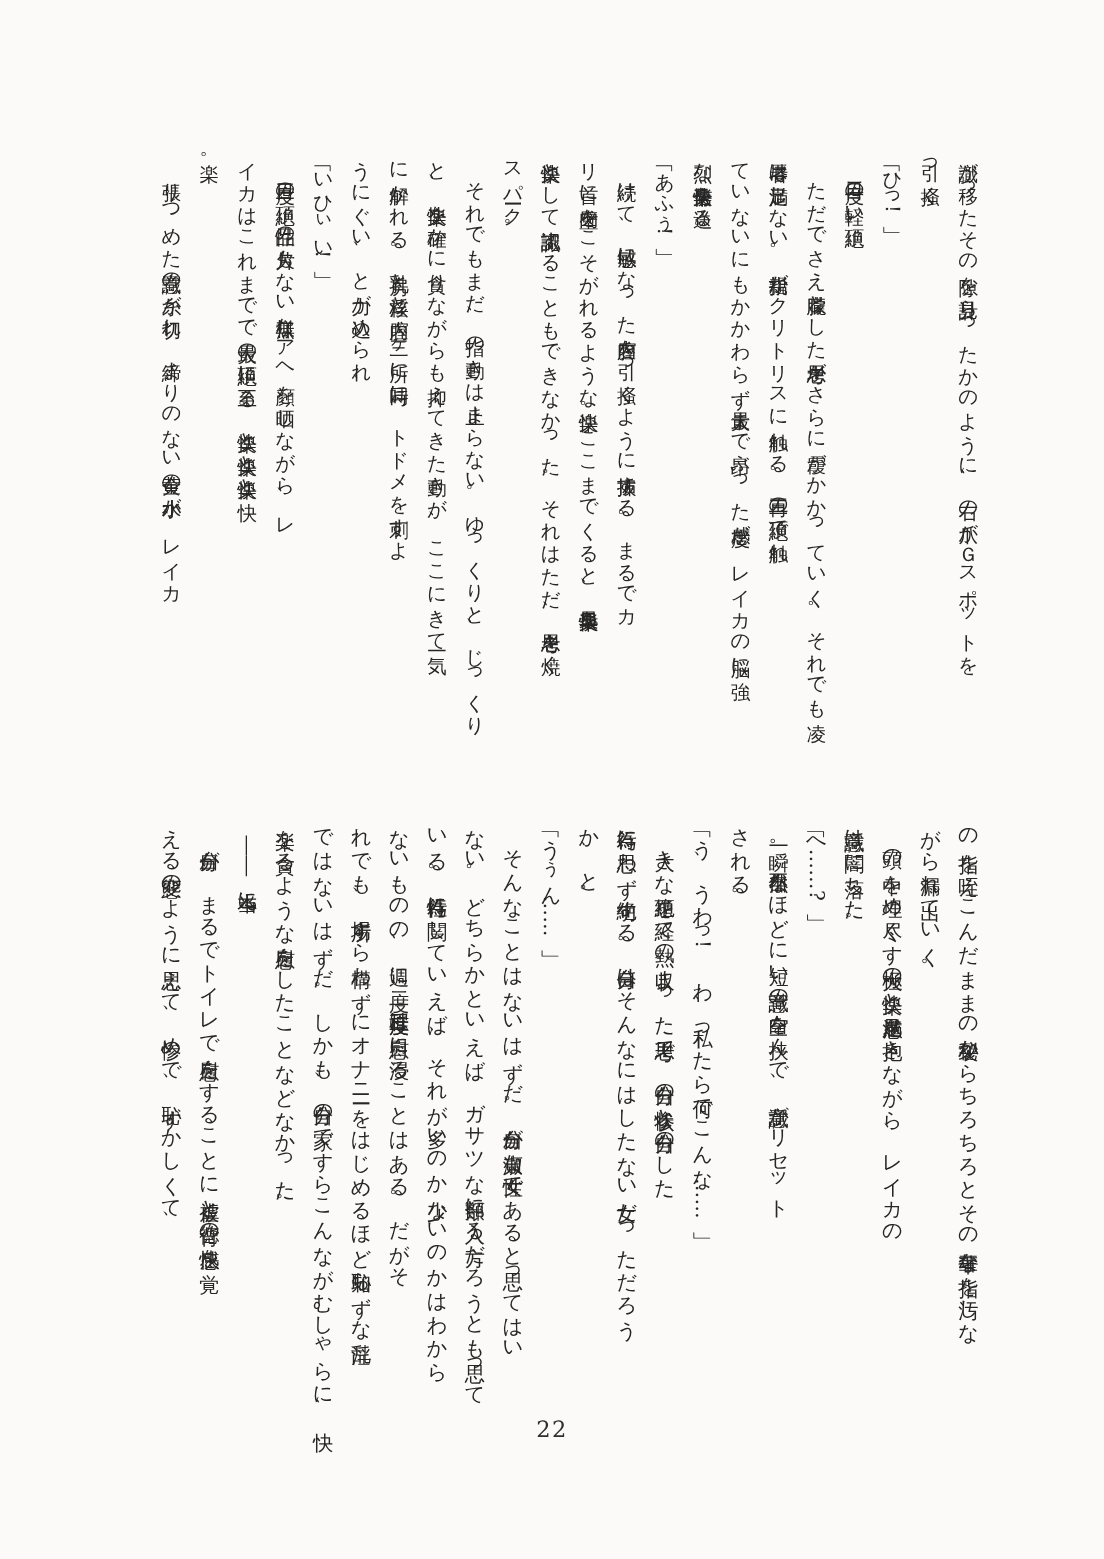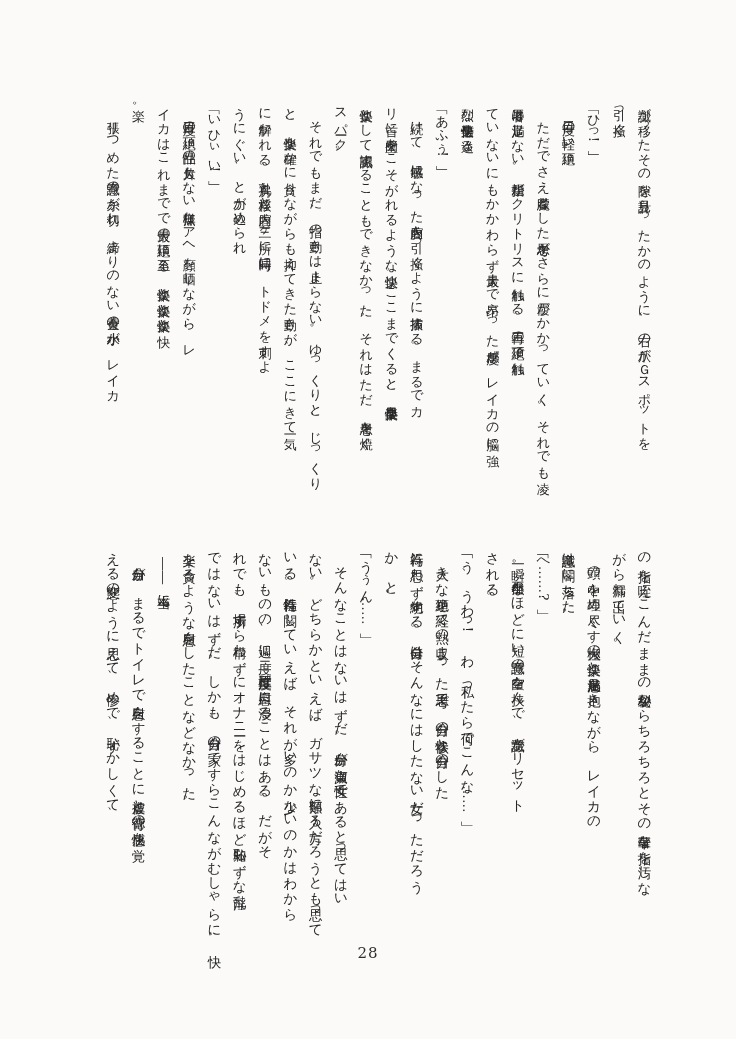--- a/index.html
+++ b/index.html
@@ -99,14 +99,14 @@
       <p style="text-indent: 0em;">ない。どちらかといえば、ガサツな部類に入る方だろうとも思って</p>
       <p style="text-indent: 0em;">いる。性行為に関していえば、それが多いのか少ないのかはわから</p>
       <p style="text-indent: 0em;">ないものの、週に二度、三度程度は自慰に浸ることはある。だがそ</p>
       <p style="text-indent: 0em;">れでも、場所すら構わずにオナニーをはじめるほど恥知らずな淫乱</p>
       <p style="text-indent: 0em;">ではないはずだ。しかも、自分の家ですらこんながむしゃらに、快</p>
       <p style="text-indent: 0em;">楽を貪るような自慰をしたことなどなかった。</p>
       <p style="text-indent: 1em;">――本当に?</p>
       <p style="text-indent: 1em;">自分が、まるでトイレで自慰をすることに被虐と背徳の快感を覚</p>
       <p style="text-indent: 0em;">える変態のように思えて、惨めで、恥ずかしくて、</p>
     </div>
-  <div class="page-number">28</div>
+  <div class="page-number">22</div>
 </div>
 
 </body></html>

